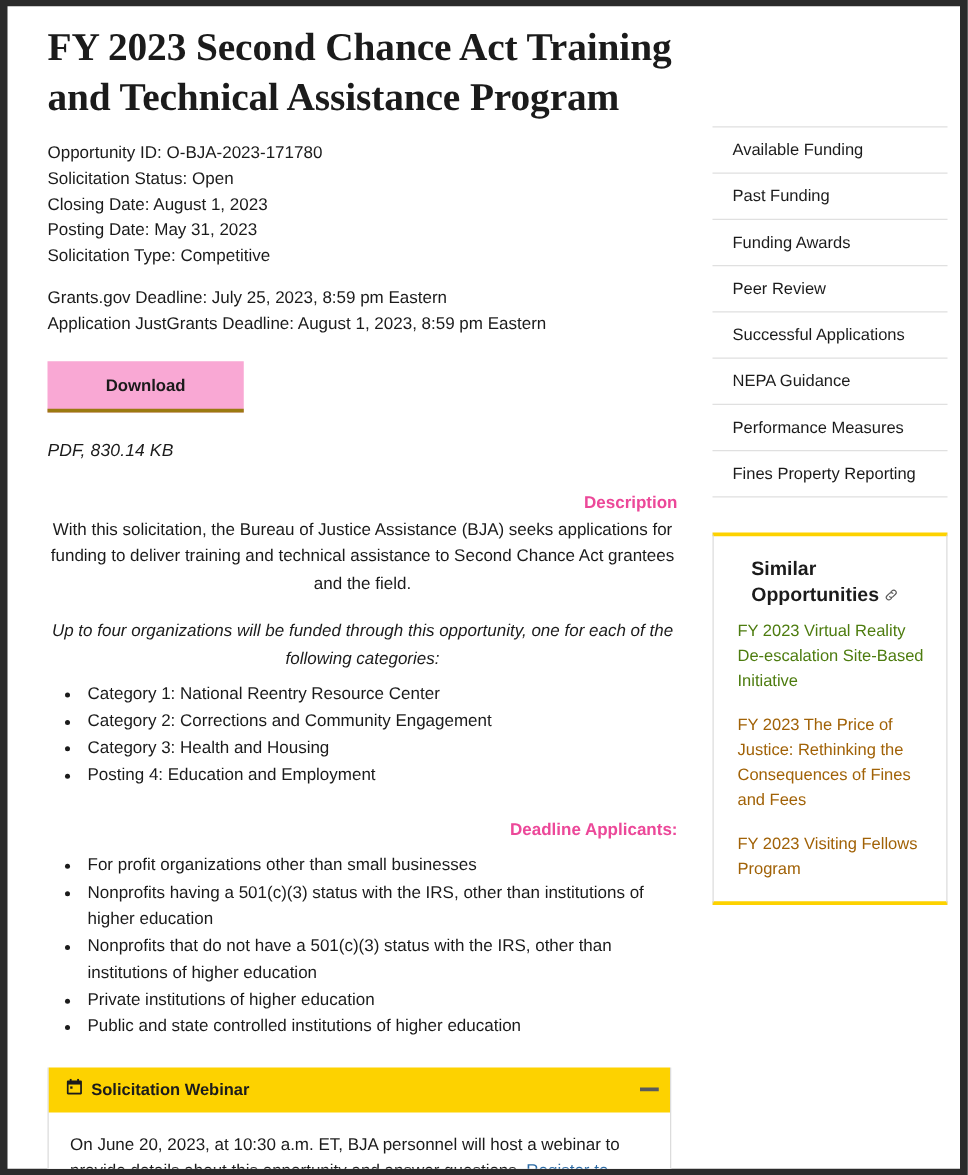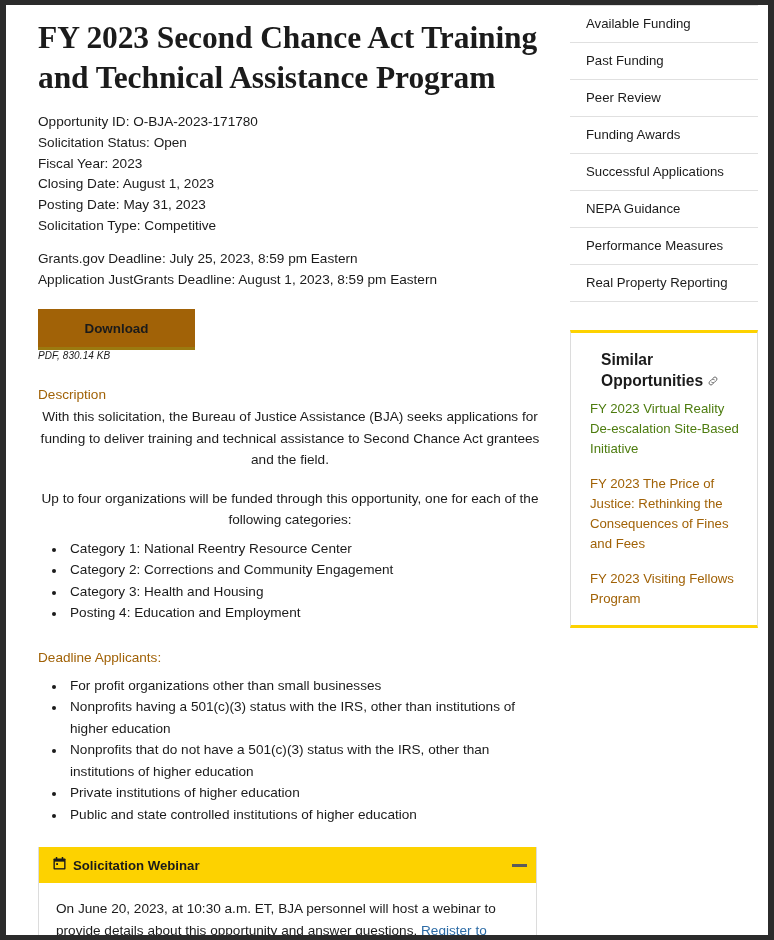--- a/index.html
+++ b/index.html
@@ -43,55 +43,56 @@
     line-height: 20.8px;
     color: #1b1b1b;
   }
   .meta-row { white-space: nowrap; }
   .meta-row b { font-weight: normal; }
   .meta-gap { height: 12px; }
 
   .download-wrap { margin-top: 19px; }
   .download-btn {
     display: inline-block;
-    background: #a16207;
+    background: #f9a8d4;
     border: none;
     border-bottom: 3px solid #9b7a10;
     color: #1b1b1b;
     font-weight: bold;
     font-size: 13.4px;
     padding: 12px 40px 11px 40px;
     min-width: 157px;
     text-align: center;
     cursor: pointer;
     font-family: "Liberation Sans", sans-serif;
   }
   .file-meta {
     font-style: italic;
-    font-size: 10px;
-    color: #1b1b1b;
-    margin-top: 0;
+    font-size: 14px;
+    color: #1b1b1b;
+    margin-top: 22px;
     letter-spacing: 0.1px;
   }
 
   .body-h {
-    font-weight: normal;
-    font-size: 13.6px;
-    color: #a16207;
+    font-weight: bold;
+    font-size: 13.6px;
+    color: #ec4899;
     margin: 24px 0 0 0;
     line-height: 20px;
+    text-align: right;
   }
   .body-p {
     font-size: 13.6px;
     line-height: 21.5px;
     color: #1b1b1b;
     margin: 1px 0 0 0;
     text-align: center;
   }
-  .body-p.spaced { margin-top: 17px; }
+  .body-p.spaced { margin-top: 17px; font-style: italic; }
   ul.bullets {
     margin: 7px 0 0 0;
     padding-left: 28px;
     list-style: disc;
   }
   ul.bullets li {
     font-size: 13.6px;
     line-height: 21.5px;
     color: #1b1b1b;
     padding-left: 4px;
@@ -137,21 +138,21 @@
     color: #2c6ba5;
     text-decoration: underline;
   }
 
   
   .sidebar {
     position: absolute;
     left: 564px; top: 0;
     width: 188px;
   }
-  .nav-list { }
+  .nav-list { margin-top: 96px; }
   .nav-item {
     border-top: 1px solid #e0e0e0;
     padding: 9px 0 9px 16px;
     font-size: 13.2px;
     line-height: 18px;
     color: #1b1b1b;
     cursor: pointer;
   }
   .nav-list .nav-item:last-child { border-bottom: 1px solid #e0e0e0; }
 
@@ -200,24 +201,20 @@
     <h1 class="page-title">FY 2023 Second Chance Act Training and Technical Assistance Program</h1>
 
     <div class="meta-list">
       <div class="meta-row">
         <b>Opportunity ID:</b>
         <span>O-BJA-2023-171780</span>
       </div>
       <div class="meta-row">
         <b>Solicitation Status:</b>
         <span>Open</span>
-      </div>
-      <div class="meta-row">
-        <b>Fiscal Year:</b>
-        <span>2023</span>
       </div>
       <div class="meta-row">
         <b>Closing Date:</b>
         <span>August 1, 2023</span>
       </div>
       <div class="meta-row">
         <b>Posting Date:</b>
         <span>May 31, 2023</span>
       </div>
       <div class="meta-row">
@@ -281,26 +278,26 @@
       </div>
     </div>
 
   </div>
 
   <div class="sidebar">
 
     <div class="nav-list">
       <div class="nav-item">Available Funding</div>
       <div class="nav-item">Past Funding</div>
+      <div class="nav-item">Funding Awards</div>
       <div class="nav-item">Peer Review</div>
-      <div class="nav-item">Funding Awards</div>
       <div class="nav-item">Successful Applications</div>
       <div class="nav-item">NEPA Guidance</div>
       <div class="nav-item">Performance Measures</div>
-      <div class="nav-item">Real Property Reporting</div>
+      <div class="nav-item">Fines Property Reporting</div>
     </div>
 
     <div class="similar-box">
       <div class="similar-title">
         <span>Similar Opportunities</span><span class="link-icon"><svg width="12" height="12" viewBox="0 0 16 16">
                 <path d="M6.2 9.8a2.6 2.6 0 0 0 3.7 0l2.6-2.6a2.6 2.6 0 0 0-3.7-3.7l-1 1" fill="none" stroke="#5b5b5b" stroke-width="1.2" stroke-linecap="round"></path>
                 <path d="M9.8 6.2a2.6 2.6 0 0 0-3.7 0L3.5 8.8a2.6 2.6 0 0 0 3.7 3.7l1-1" fill="none" stroke="#5b5b5b" stroke-width="1.2" stroke-linecap="round"></path>
               </svg></span>
       </div>
       <a class="similar-link lnk-unvisited" href="#">FY 2023 Virtual Reality De-escalation Site-Based Initiative</a>

